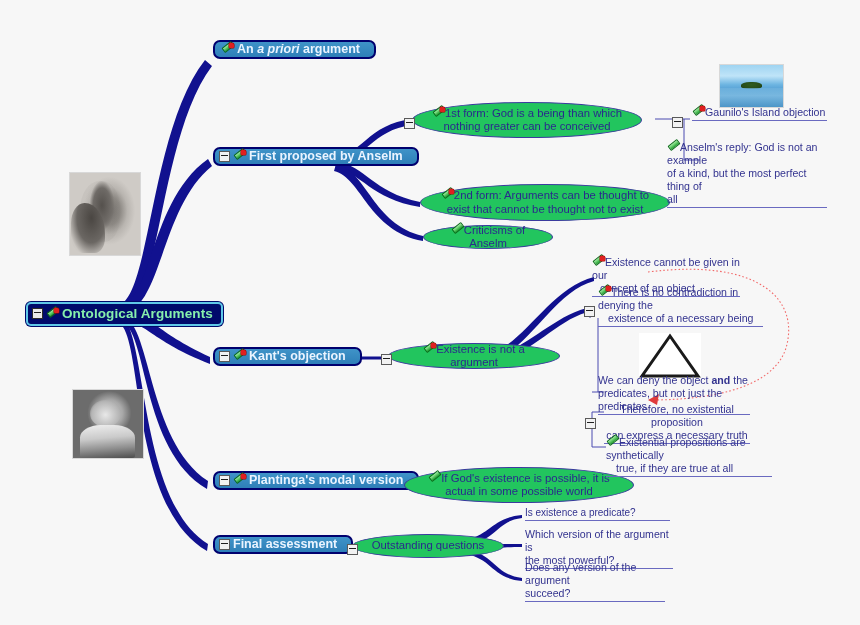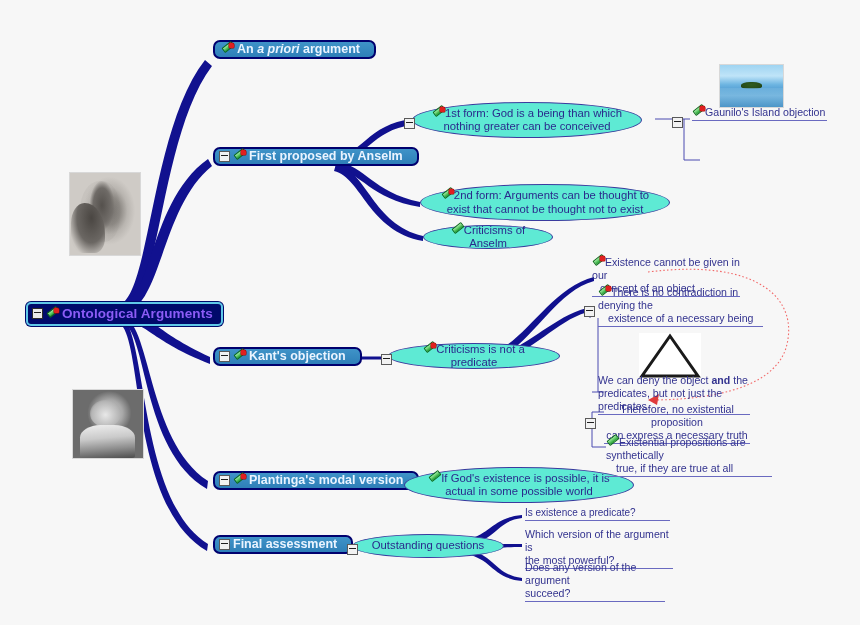--- a/index.html
+++ b/index.html
@@ -14,21 +14,21 @@
   svg.layer{position:absolute;left:0;top:0;width:860px;height:625px;pointer-events:none;}
 
   
   .node{position:absolute;box-sizing:border-box;}
 
   
   .root{
     background:#000a6b;
     border:2px solid #5fc8e8;
     border-radius:5px;
-    color:#8b5cf6;
+    color:#86efac;
     font-size:13.5px;
     font-weight:bold;
     letter-spacing:.1px;
     padding:2px 8px 3px 4px;
     display:flex;align-items:center;gap:3px;
     white-space:nowrap;
     box-shadow:0 0 0 1px #000a6b;
   }
 
   
@@ -42,21 +42,21 @@
     padding:2px 14px 3px 6px;
     display:flex;align-items:center;gap:3px;
     white-space:nowrap;
     height:19px;
   }
 
   
   .oval{
     border:1px solid #3b3b9e;
     border-radius:50%;
-    background:#5eead4;
+    background:#22c55e;
     color:#2a2a8c;
     font-size:11.3px;
     display:flex;align-items:center;justify-content:center;
     text-align:center;
     line-height:1.18;
     padding:4px 16px;
   }
   .oval .txt{display:block;}
 
   
@@ -293,21 +293,21 @@
   </div>
 
   <div class="node oval" style="left:423px;top:225px;width:130px;height:24px;justify-content:center;">
     <span class="txt">
       <span class="pen noflag"><i></i></span><span>Criticisms of Anselm</span>
     </span>
   </div>
 
   <div class="node oval" style="left:388px;top:343px;width:172px;height:26px;">
     <span class="txt">
-      <span class="pen"><i></i><b></b></span><span>Criticisms is not a predicate</span>
+      <span class="pen"><i></i><b></b></span><span>Existence is not a argument</span>
     </span>
   </div>
   <span class="cmark" style="left:381px;top:351px;">
     <span class="cbox"></span>
   </span>
 
   <div class="node oval" style="left:404px;top:467px;width:230px;height:36px;">
     <span class="txt">
       <span class="pen noflag"><i></i></span><span>If God's existence is possible, it is</span><br>
       <span>actual in some possible world</span>
@@ -323,20 +323,27 @@
 
   <div class="node" style="left:692px;top:106px;width:135px;">
     <span class="uline">
       <span class="pen"><i></i><b></b></span><span>Gaunilo's Island objection</span>
     </span>
   </div>
   <span class="cmark" style="left:672px;top:114px;">
     <span class="cbox"></span>
   </span>
 
+  <div class="node" style="left:667px;top:141px;width:160px;">
+    <span class="uline">
+      <span class="pen noflag"><i></i></span><span>Anselm's reply: God is not an example</span>
+      <span class="ind">of a kind, but the most perfect thing of</span>
+      <span class="ind">all</span>
+    </span>
+  </div>
 
   <div class="node" style="left:592px;top:256px;width:148px;">
     <span class="uline">
       <span class="pen"><i></i><b></b></span><span>Existence cannot be given in our</span>
       <span class="ind" style="padding-left:8px;">concept of an object</span>
     </span>
   </div>
 
   <div class="node" style="left:598px;top:286px;width:165px;">
     <span class="uline">

